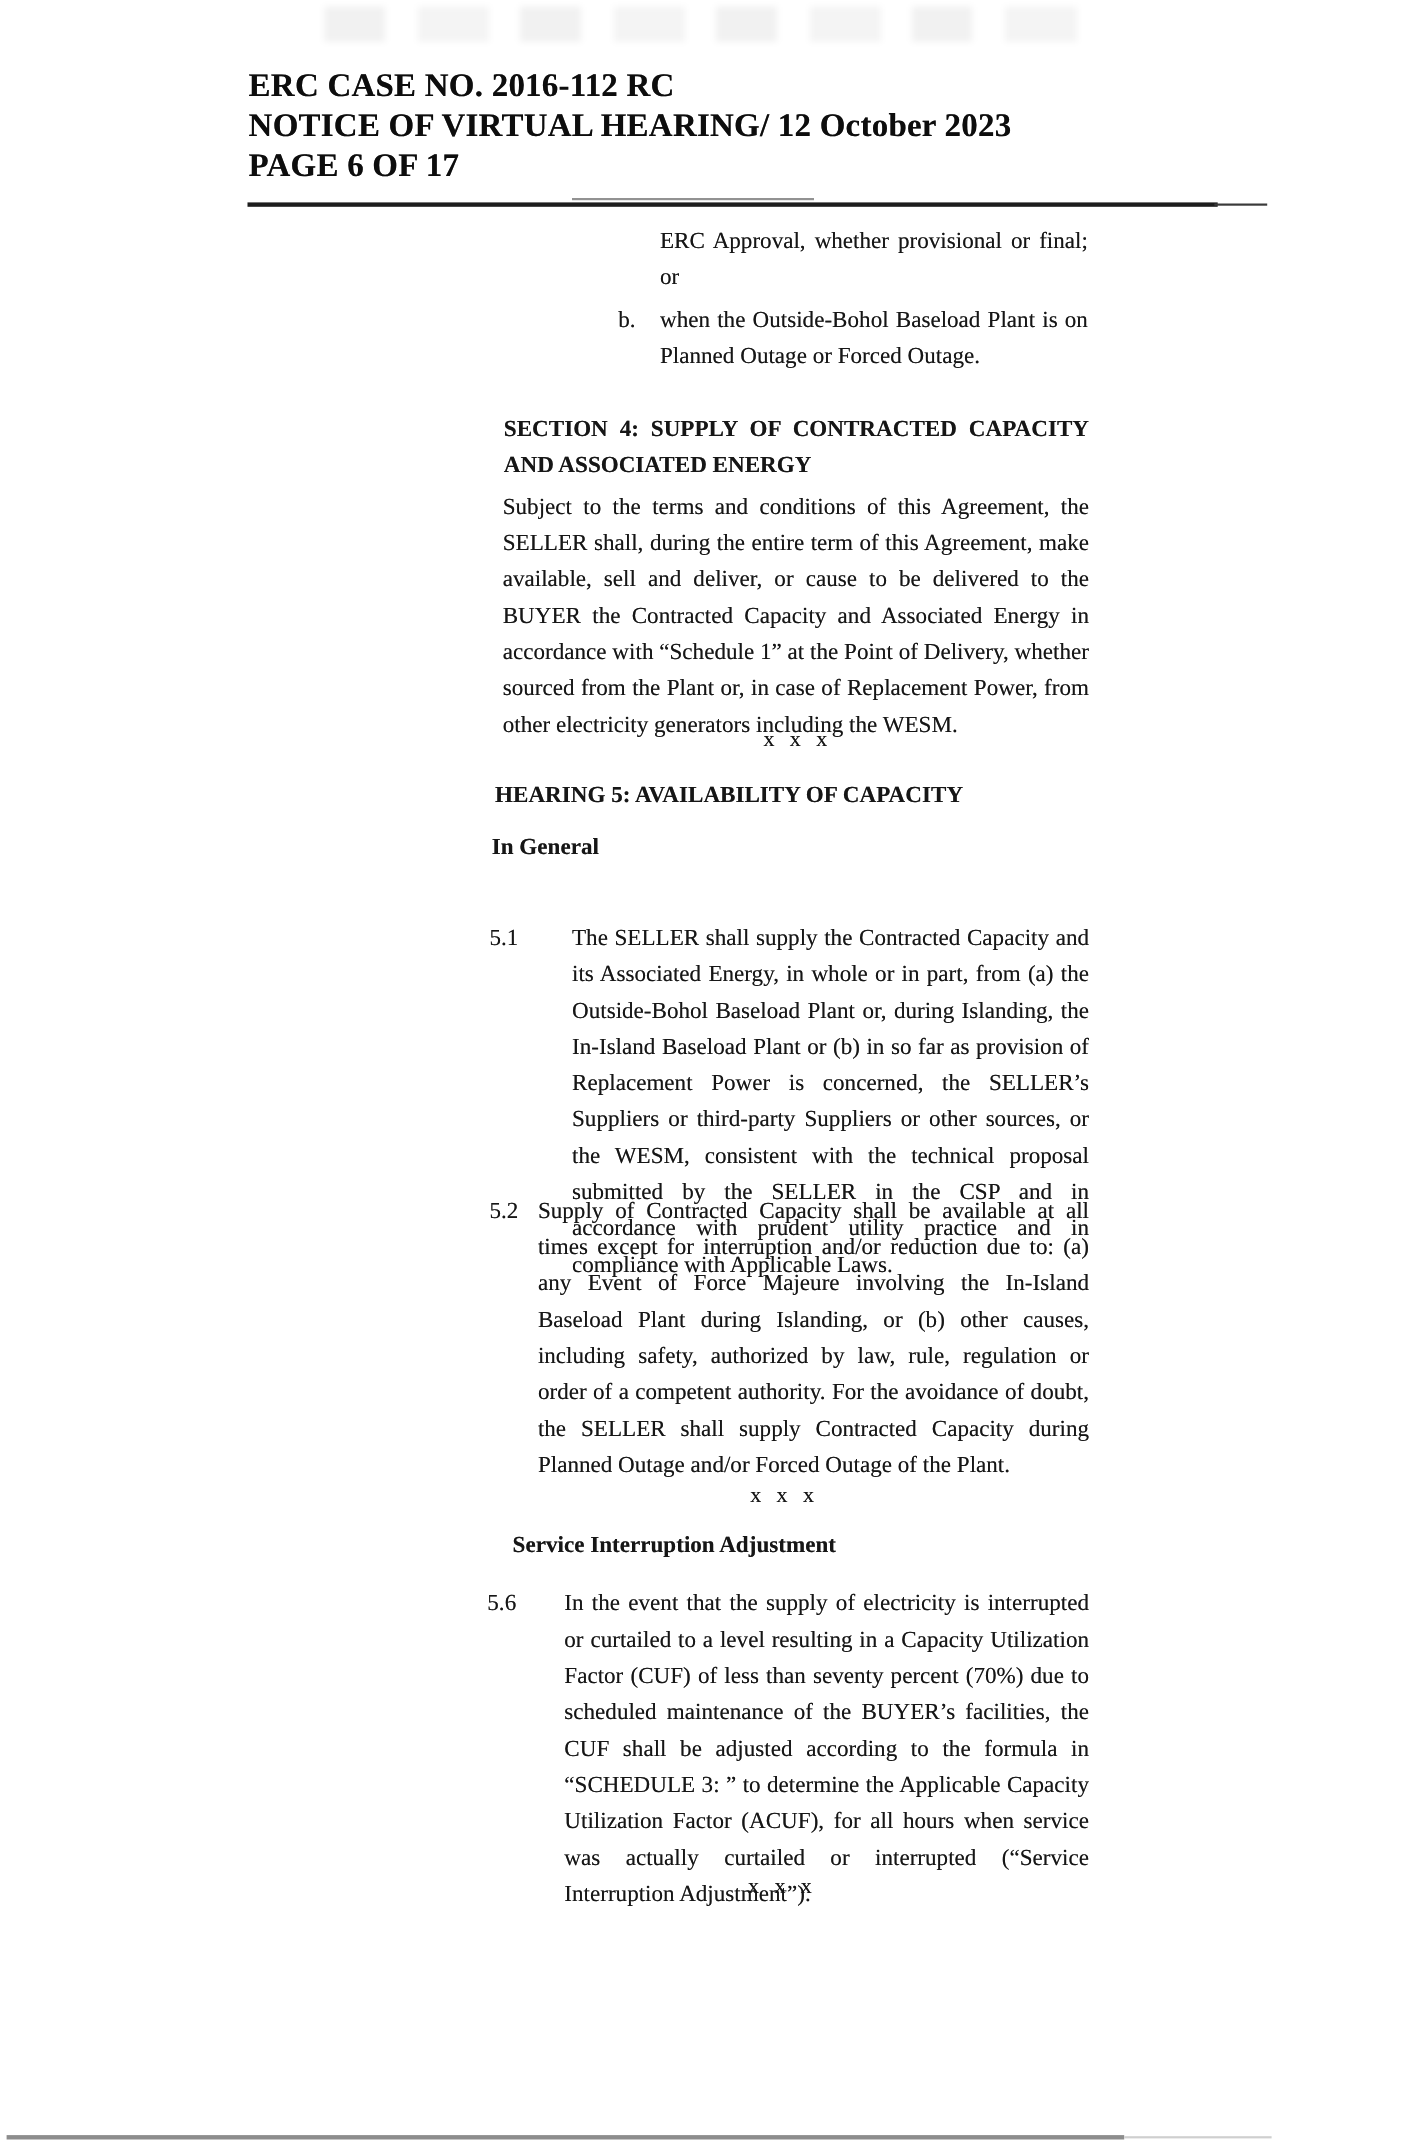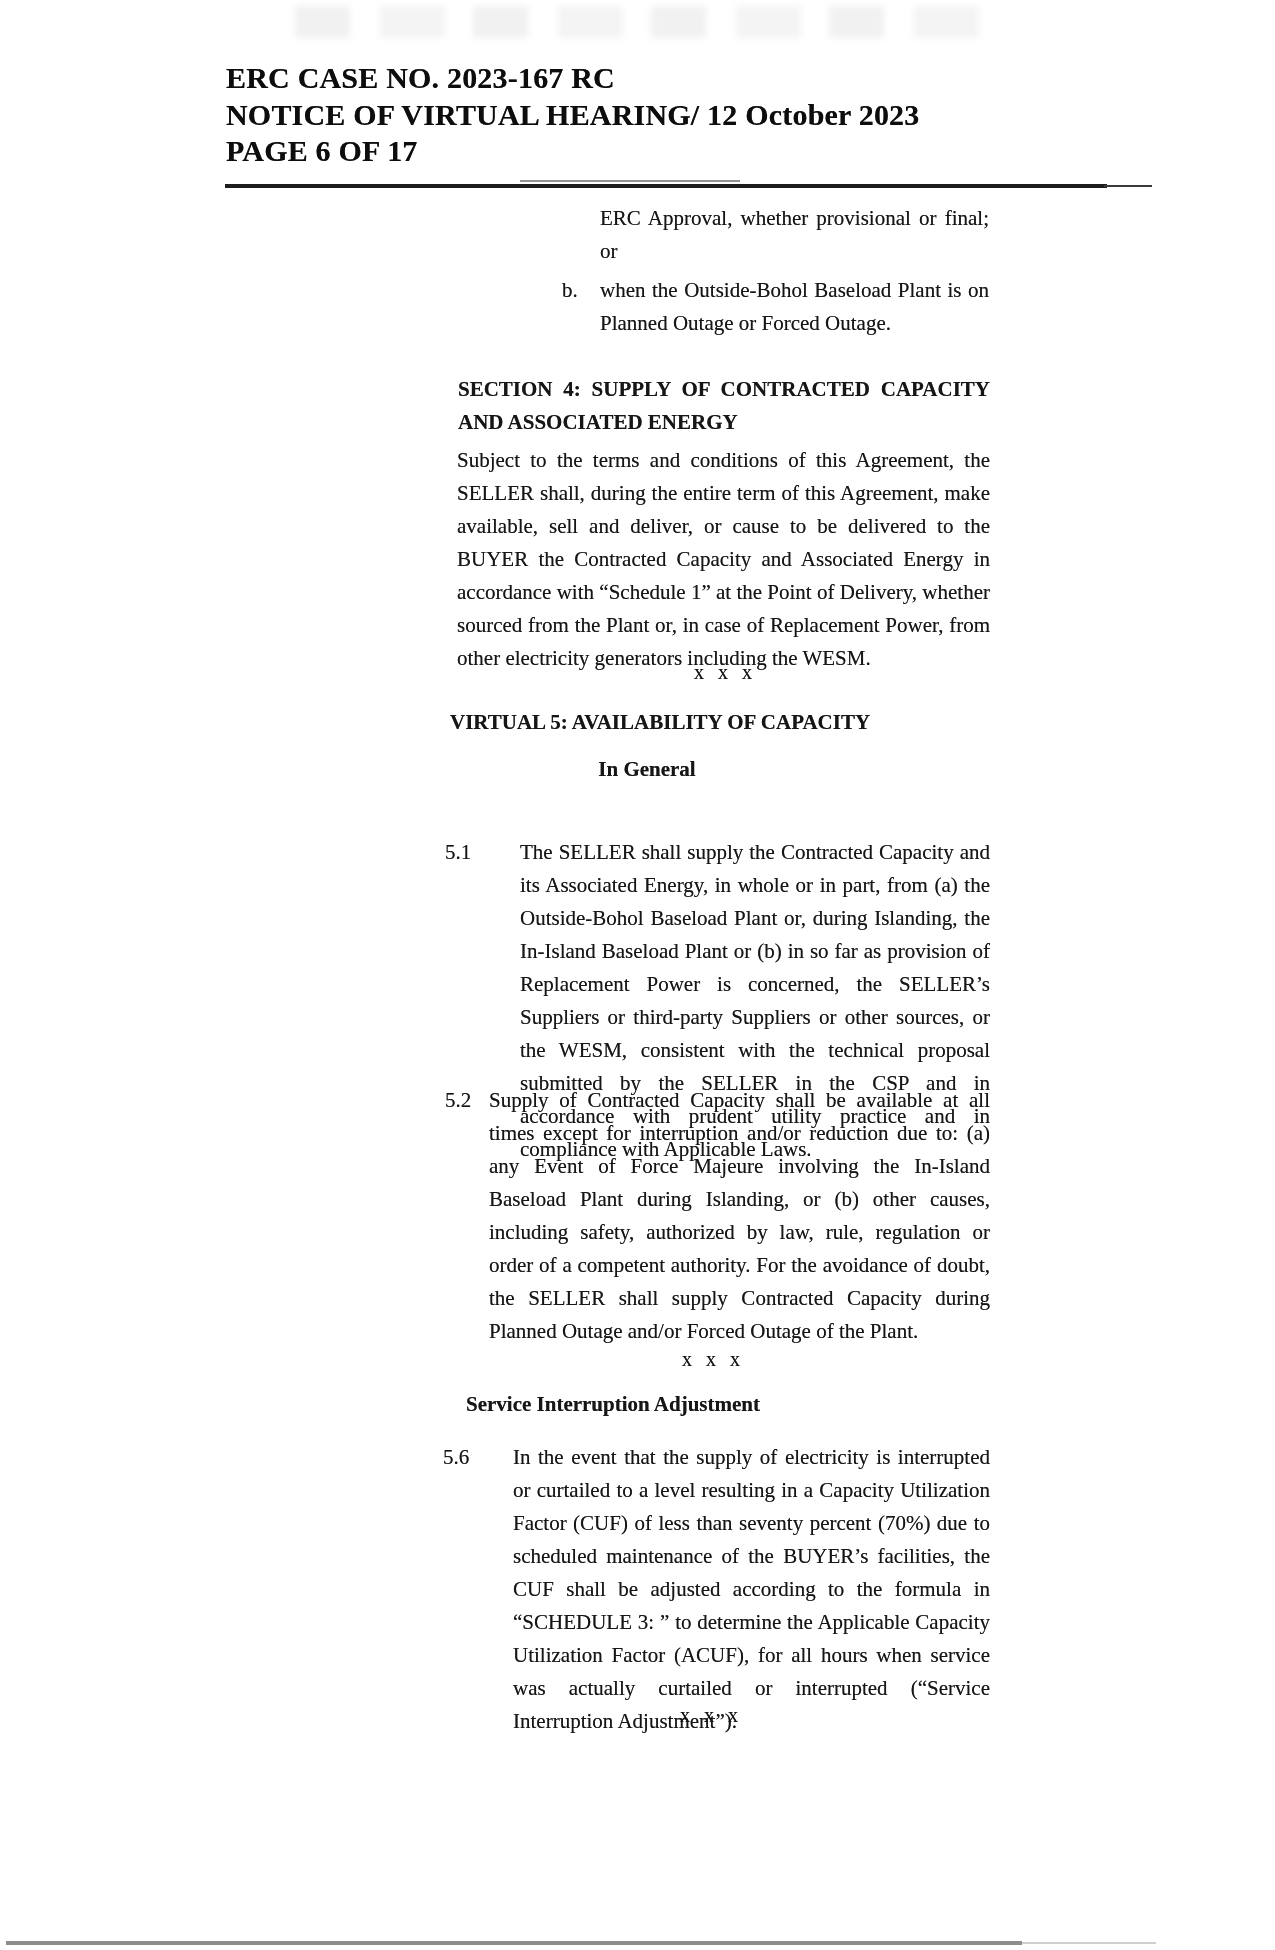--- a/index.html
+++ b/index.html
@@ -38,21 +38,21 @@
   
   .sec4-heading { left: 458px; top: 373px; width: 532px; }
   .sec4-para    { left: 457px; top: 444px; width: 533px; }
   
   .sep { width: 533px; text-align: center; font-size: 20px; letter-spacing: 1px; word-spacing: 7px; text-shadow: 0 0 0.5px rgba(0,0,0,0.55); }
   .sep1 { left: 457px; top: 661px; }
   .sep2 { left: 445px; top: 1348px; }
   .sep3 { left: 443px; top: 1704px; }
   
   .sec5-heading    { left: 450px; top: 706px;  width: 545px; text-align: left; }
-  .in-general      { left: 447px; top: 753px;  width: 400px; text-align: center; }
+  .in-general      { left: 447px; top: 753px;  width: 400px; text-align: left; }
   .service-heading { left: 442px; top: 1388px; width: 500px; text-align: left; margin-left: 24px; }
   .clause { }
   .clause .clause-num { position: absolute; left: 0; top: 0; }
   .clause .clause-text { display: block; }
   .clause-51 { left: 445px; top: 804px;  width: 545px; margin-top: 32px; }
   .clause-51 .clause-text { margin-left: 75px; }
   .clause-52 { left: 445px; top: 1084px; width: 545px; }
   .clause-52 .clause-text { margin-left: 44px; }
   .clause-56 { left: 443px; top: 1441px; width: 547px; }
   .clause-56 .clause-text { margin-left: 70px; }
@@ -66,42 +66,42 @@
   }
   .bottom-line     { left: 6px;    top: 1941px; width: 1016px; height: 4px; background: #8d8d8d; }
   .bottom-line-ext { left: 1022px; top: 1942px; width: 134px;  height: 2px; background: #cfcfcf; }
 </style>
 </head>
 <body>
 
 <div class="abs ghost-top"></div>
 
 <div class="abs doc-header">
-  <div>ERC CASE NO. 2023-167 RC</div>
+  <div>ERC CASE NO. 2016-112 RC</div>
   <div>NOTICE OF VIRTUAL HEARING/ 12 October 2023</div>
   <div>PAGE 6 OF 17</div>
 </div>
 <div class="abs rule-smudge"></div>
 <div class="abs rule-main"></div>
 <div class="abs rule-ext"></div>
 
 <div class="abs body-text list-item-a">
   <span>ERC Approval, whether provisional or final; or</span>
 </div>
 <div class="abs body-text list-item-b">
   <span class="list-marker">b.</span>
   <span>when the Outside-Bohol Baseload Plant is on Planned Outage or Forced Outage.</span>
 </div>
 
 <div class="abs body-text bold sec4-heading">SECTION 4: SUPPLY OF CONTRACTED CAPACITY AND ASSOCIATED ENERGY</div>
 <div class="abs body-text sec4-para">Subject to the terms and conditions of this Agreement, the SELLER shall, during the entire term of this Agreement, make available, sell and deliver, or cause to be delivered to the BUYER the Contracted Capacity and Associated Energy in accordance with “Schedule 1” at the Point of Delivery, whether sourced from the Plant or, in case of Replacement Power, from other electricity generators including the WESM.</div>
 
 <div class="abs sep sep1">x x x</div>
 
-<div class="abs body-text bold sec5-heading">VIRTUAL 5: AVAILABILITY OF CAPACITY</div>
+<div class="abs body-text bold sec5-heading">HEARING 5: AVAILABILITY OF CAPACITY</div>
 <div class="abs body-text bold in-general">In General</div>
 
 <div class="abs body-text clause clause-51">
   <span class="clause-num">5.1</span>
   <span class="clause-text">The SELLER shall supply the Contracted Capacity and its Associated Energy, in whole or in part, from (a) the Outside-Bohol Baseload Plant or, during Islanding, the In-Island Baseload Plant or (b) in so far as provision of Replacement Power is concerned, the SELLER’s Suppliers or third-party Suppliers or other sources, or the WESM, consistent with the technical proposal submitted by the SELLER in the CSP and in accordance with prudent utility practice and in compliance with Applicable Laws.</span>
 </div>
 
 <div class="abs body-text clause clause-52">
   <span class="clause-num">5.2</span>
   <span class="clause-text">Supply of Contracted Capacity shall be available at all times except for interruption and/or reduction due to: (a) any Event of Force Majeure involving the In-Island Baseload Plant during Islanding, or (b) other causes, including safety, authorized by law, rule, regulation or order of a competent authority. For the avoidance of doubt, the SELLER shall supply Contracted Capacity during Planned Outage and/or Forced Outage of the Plant.</span>

